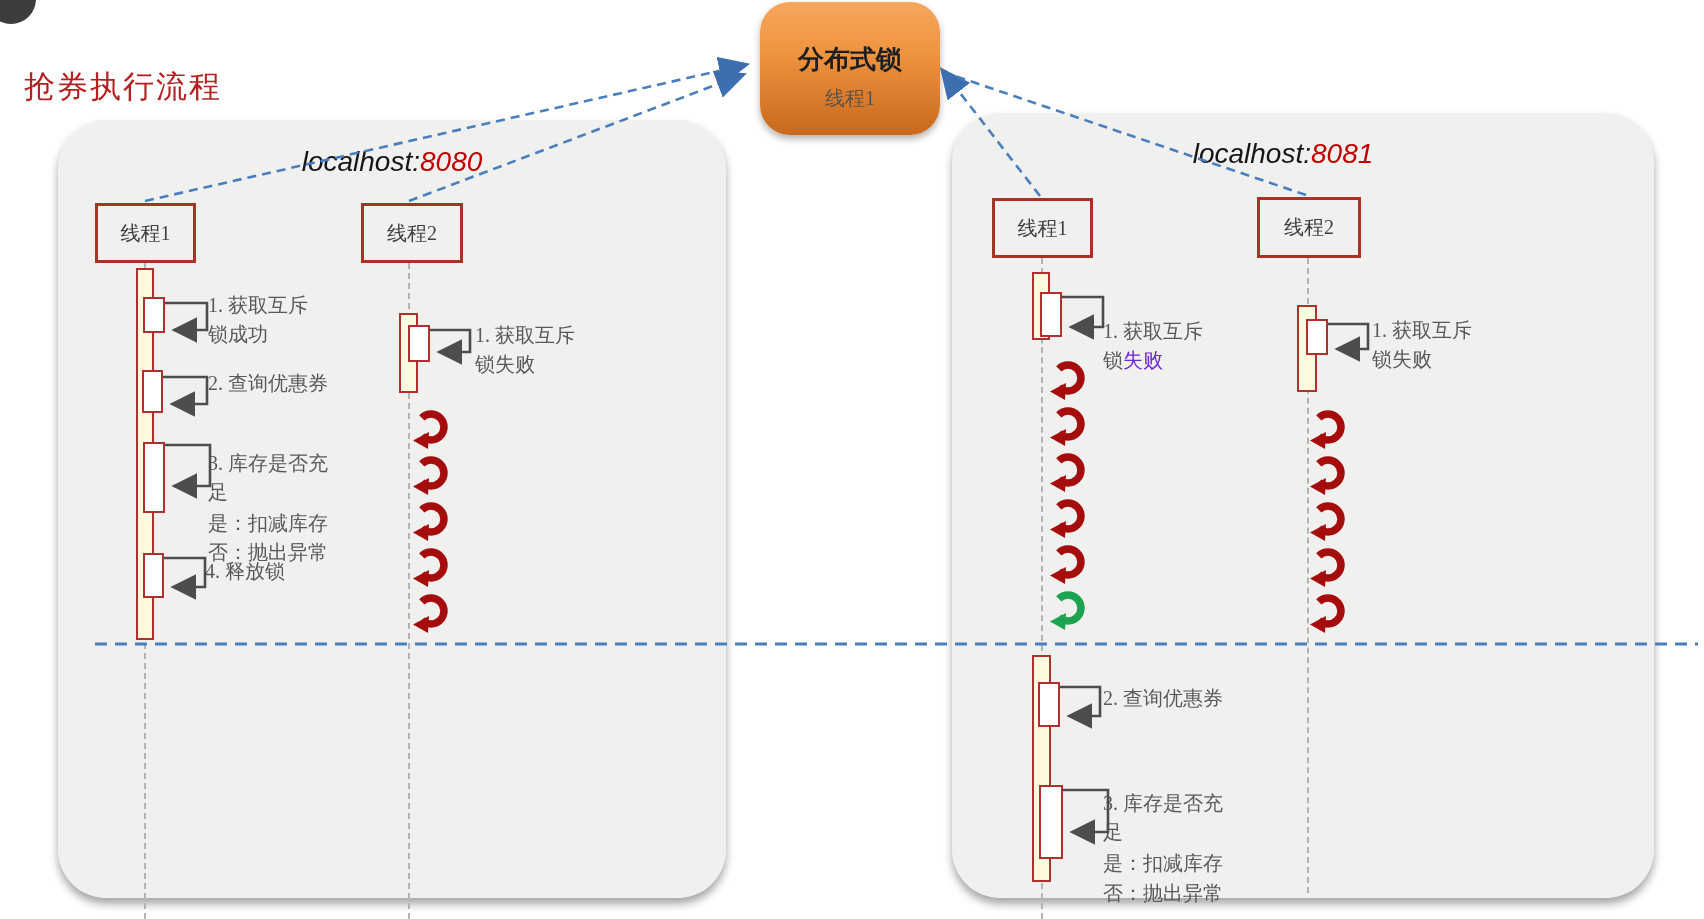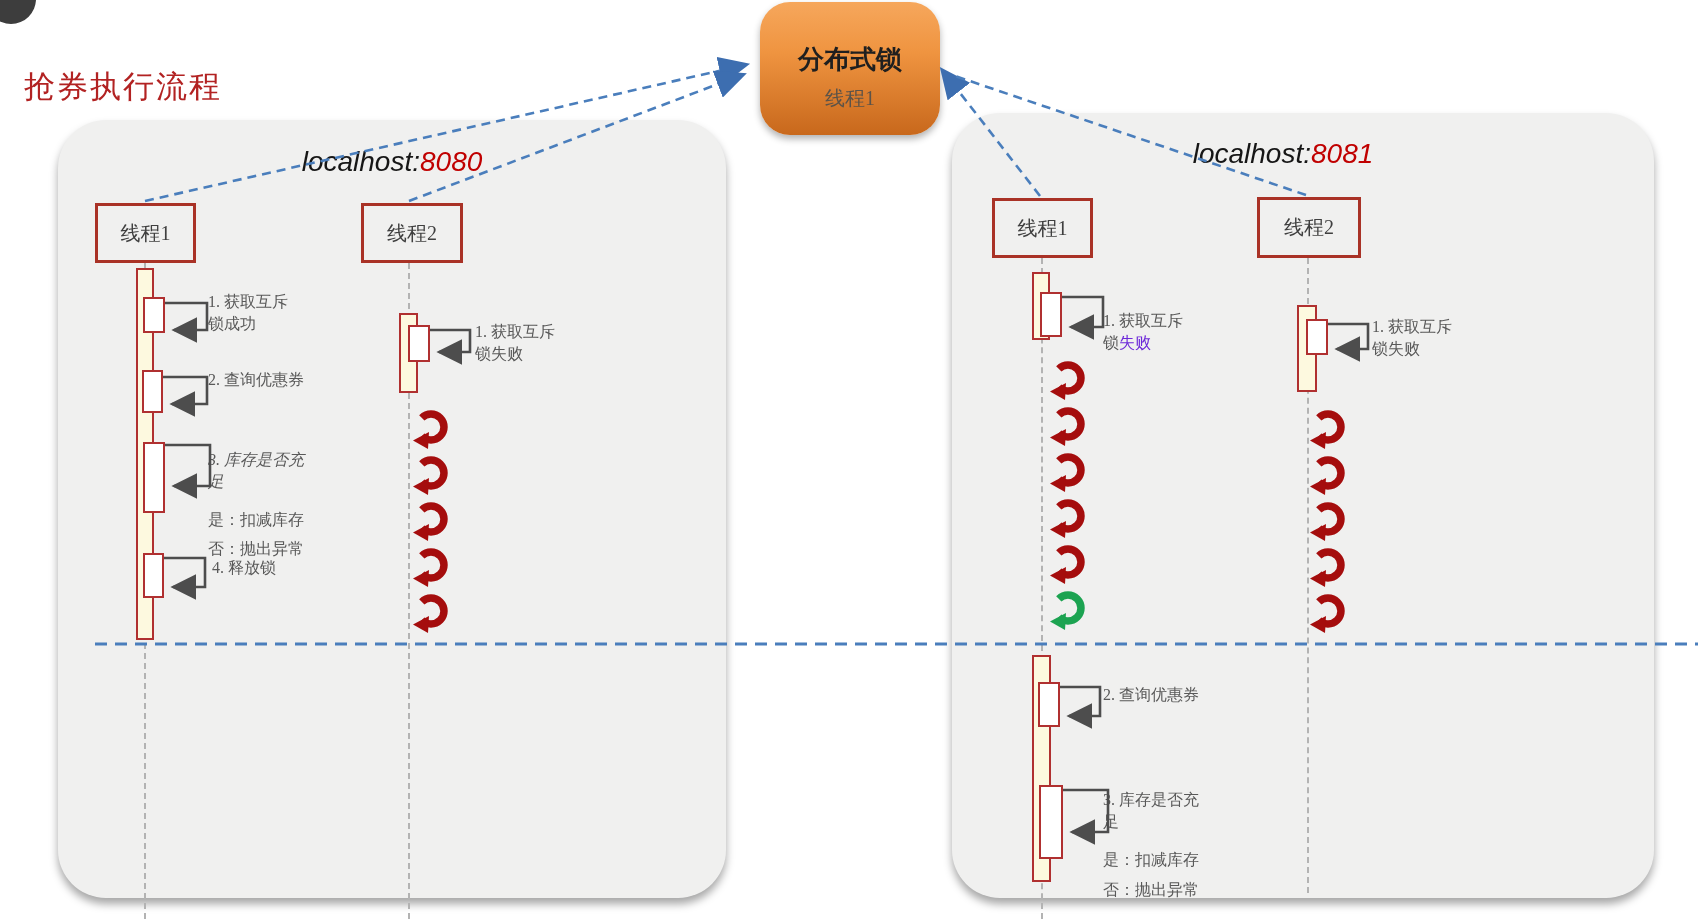--- a/index.html
+++ b/index.html
@@ -20,21 +20,21 @@
   }
   .lock-title{margin-top:40px;font-size:26px;font-weight:bold;color:#1f1f1f;}
   .lock-sub{margin-top:8px;font-size:20px;color:#5c5348;}
   .tbox{
     border:3px solid #A93226;background:#F0F0EF;color:#3f3f3f;font-size:20px;
     display:flex;align-items:center;justify-content:center;z-index:3;box-sizing:border-box;
   }
   .lifeline{border-left:2px dashed #b3b3b3;width:0;z-index:2;}
   .activation{background:#FDF9DF;border:2px solid #B03030;box-sizing:border-box;z-index:3;}
   .nested{background:#ffffff;border:2px solid #B03030;box-sizing:border-box;z-index:4;}
-  .lbl{color:#595959;font-size:16px;line-height:22px;white-space:pre-line;z-index:4;}
+  .lbl{color:#595959;font-size:20px;line-height:29px;white-space:pre-line;z-index:4;}
   .fail{color:#6d28d9;}
   .spirals{display:flex;flex-direction:column;gap:6px;z-index:5;}
   .spirals svg{display:block;}
   #overlay{position:absolute;left:0;top:0;z-index:10;pointer-events:none;}
 </style>
 </head>
 <body>
 
 <div class="abs corner-dot"></div>
 
@@ -62,25 +62,25 @@
 
 <div class="abs activation" style="left:136px;top:268px;width:18px;height:372px;"></div>
 <div class="abs nested" style="left:143px;top:297px;width:22px;height:36px;"></div>
 <div class="abs nested" style="left:142px;top:370px;width:21px;height:43px;"></div>
 <div class="abs nested" style="left:143px;top:442px;width:22px;height:71px;"></div>
 <div class="abs nested" style="left:143px;top:553px;width:21px;height:45px;"></div>
 
 <div class="abs lbl" style="left:208px;top:291px;">1. 获取互斥
 锁成功</div>
 <div class="abs lbl" style="left:208px;top:369px;">2. 查询优惠券</div>
-<div class="abs lbl" style="left:208px;top:449px;font-style:italic;">3. 库存是否充
+<div class="abs lbl" style="left:208px;top:449px;">3. 库存是否充
 足</div>
 <div class="abs lbl" style="left:208px;top:509px;">是：扣减库存</div>
 <div class="abs lbl" style="left:208px;top:538px;">否：抛出异常</div>
-<div class="abs lbl" style="left:205px;top:557px;padding-left:7px;">4. 释放锁</div>
+<div class="abs lbl" style="left:205px;top:557px;">4. 释放锁</div>
 
 <div class="abs activation" style="left:399px;top:313px;width:19px;height:80px;"></div>
 <div class="abs nested" style="left:408px;top:325px;width:22px;height:37px;"></div>
 <div class="abs lbl" style="left:475px;top:321px;">1. 获取互斥
 锁失败</div>
 <div class="abs spirals" style="left:412px;top:409px;">
     <svg width="38" height="40" viewBox="0 0 38 40">
       <path d="M9.8 8.8 A13 13 0 1 1 9.8 27.2" fill="none" stroke="#A50D0D" stroke-width="7.5"></path>
       <polygon points="17,23 16,40 1,31.5" fill="#A50D0D"></polygon>
     </svg>

